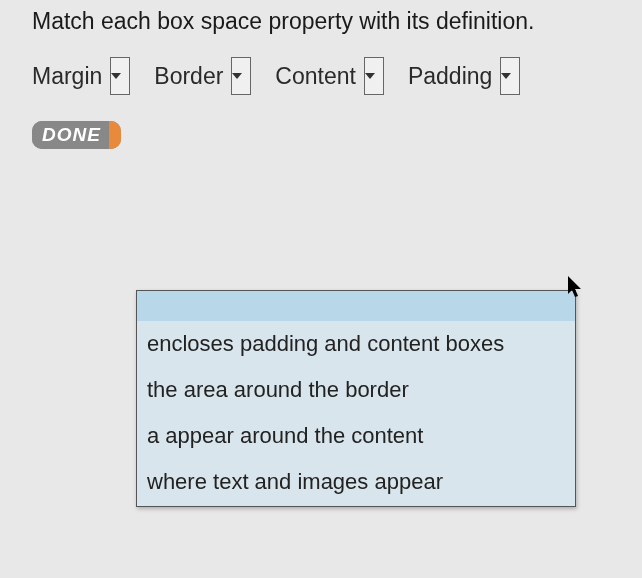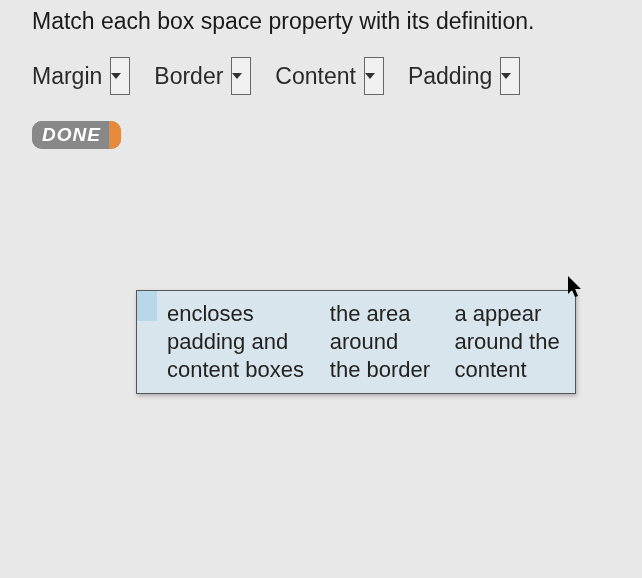--- a/index.html
+++ b/index.html
@@ -77,21 +77,21 @@
     }
     .dropdown {
       position: absolute;
       left: 136px;
       top: 290px;
       width: 440px;
       border: 1px solid #555;
       background: #d9e5ec;
       box-shadow: 1px 2px 4px rgba(0,0,0,0.25);
       display: flex;
-      flex-direction: row;
+      flex-direction: column;
       z-index: 10;
     }
     .dropdown-option {
       padding: 9px 10px 9px 10px;
       font-size: 22px;
       color: #222;
       line-height: 1.28;
       cursor: pointer;
     }
     .dropdown-option.selected {
@@ -160,20 +160,21 @@
 <button class="done-button">
   <span class="done-label">DONE</span>
   <span class="done-accent"></span>
 </button>
 
 <div class="dropdown">
   <div class="dropdown-option selected"></div>
   <div class="dropdown-option">encloses padding and content boxes</div>
   <div class="dropdown-option">the area around the border</div>
   <div class="dropdown-option">a appear around the content</div>
+  <div class="dropdown-option">where text and images appear</div>
 </div>
 
 <div class="cursor">
   <svg width="18" height="24" viewBox="0 0 18 24">
     <path d="M0 0 L0 18 L4 14 L7 21 L10 20 L7 13 L13 13 Z" fill="#000"></path>
   </svg>
 </div>
 
 
 

